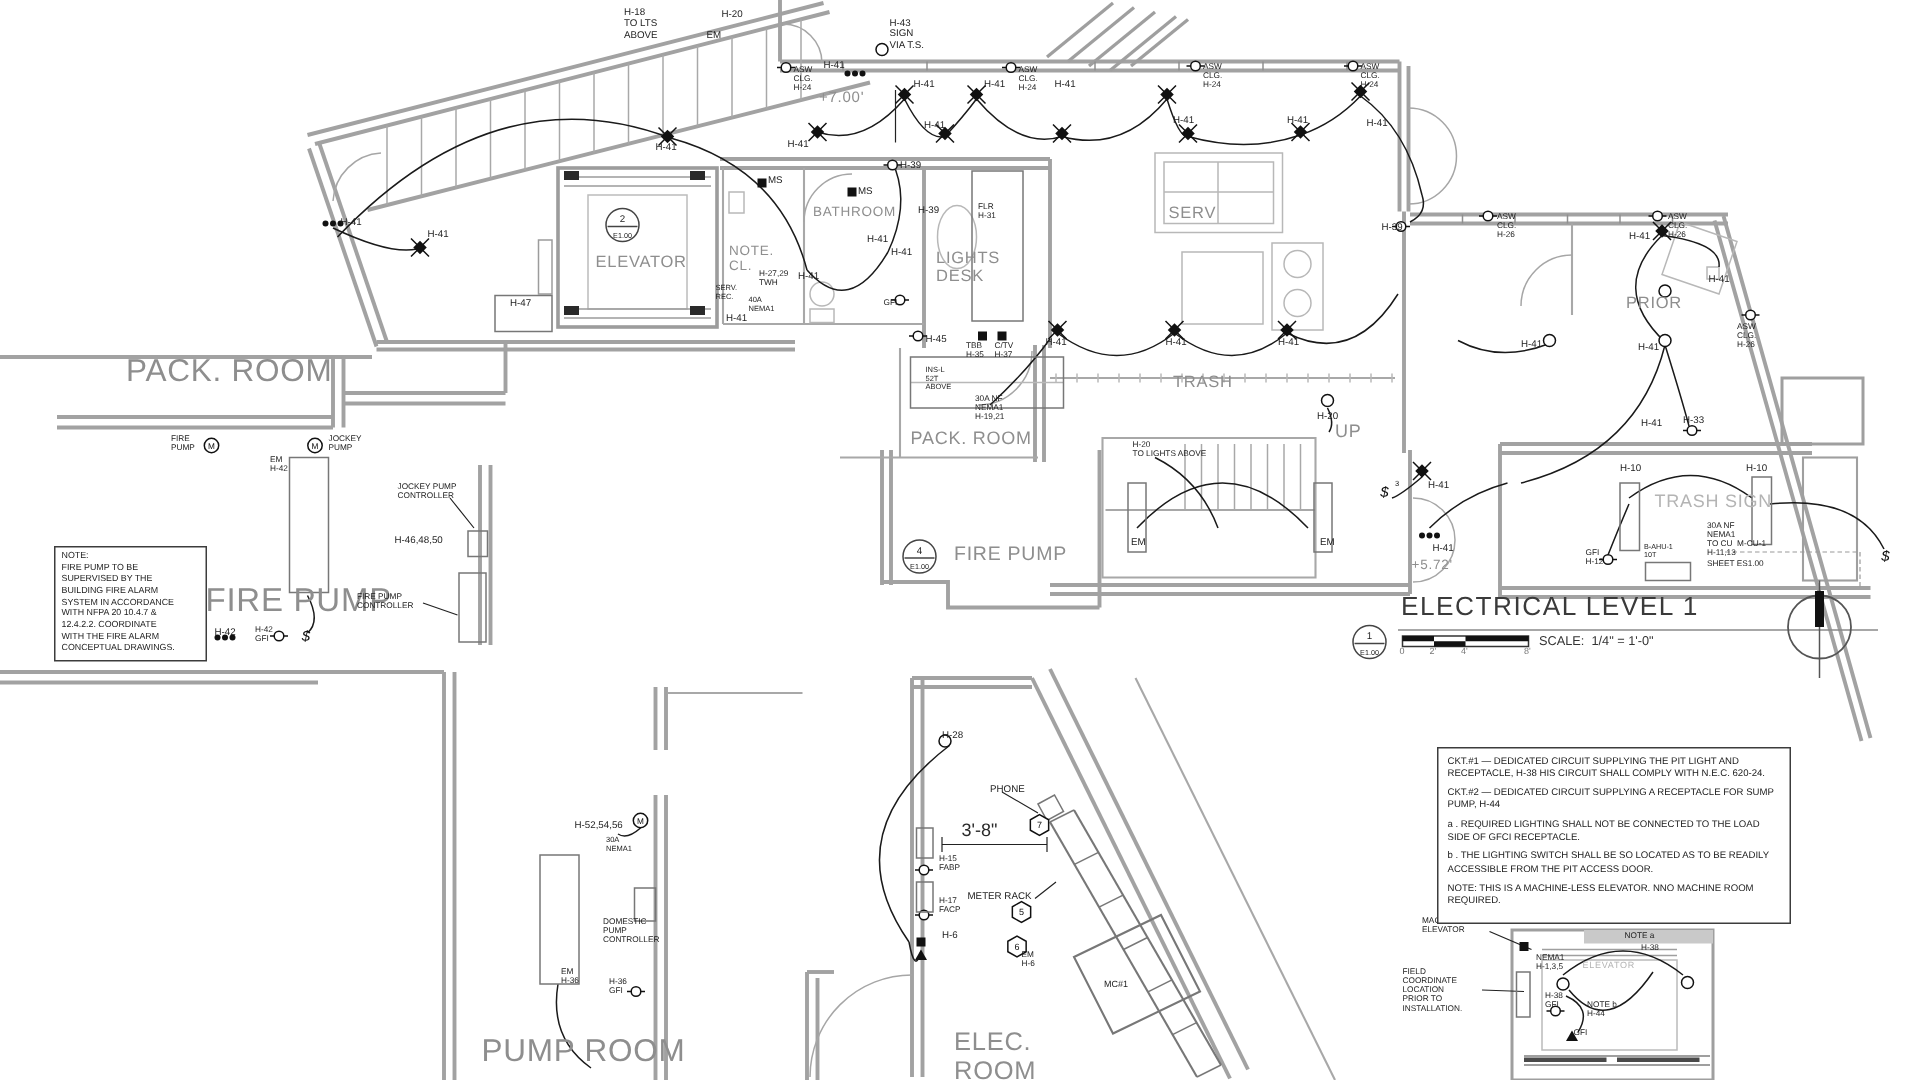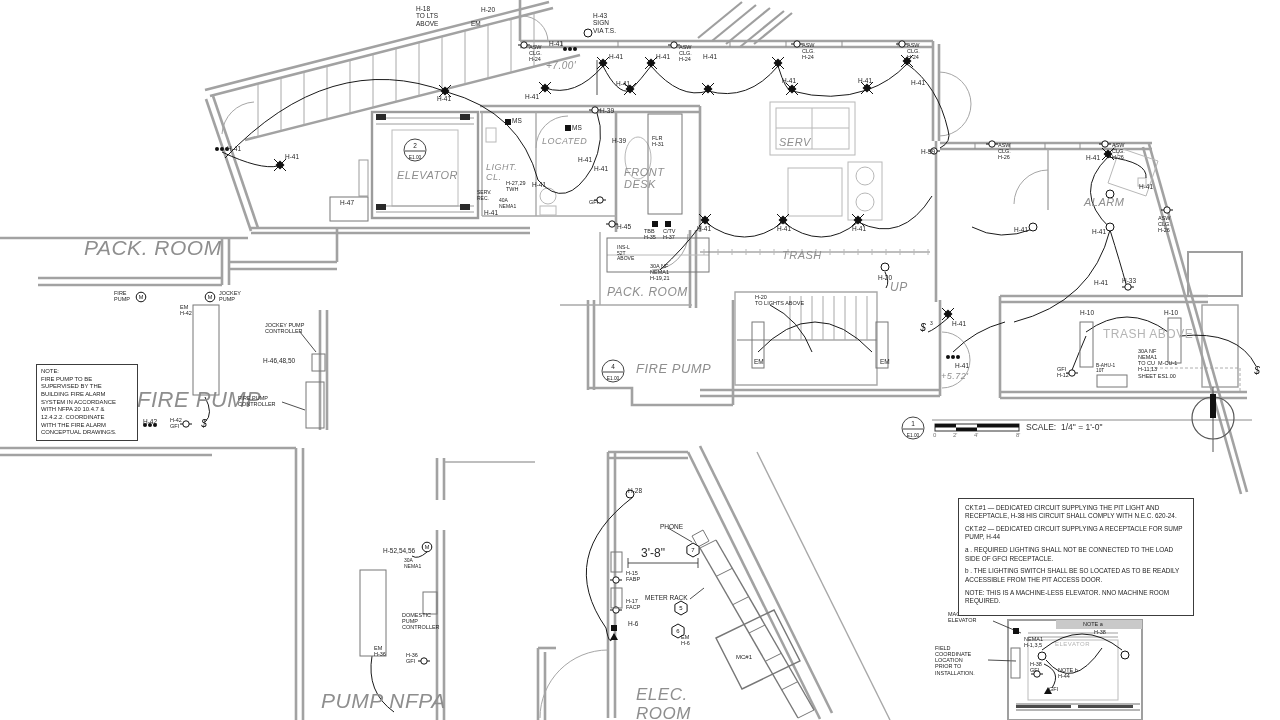--- a/index.html
+++ b/index.html
@@ -1,21 +1,21 @@
 <!DOCTYPE html>
 <html><head>
 <meta charset="utf-8">
 <style>
   html,body{margin:0;padding:0;background:#fff;}
   #plan{position:relative;width:1280px;height:720px;background:#fff;overflow:hidden;
         font-family:"Liberation Sans","DejaVu Sans",sans-serif;}
   svg.layer{position:absolute;left:0;top:0;}
   .lbl{position:absolute;white-space:pre;line-height:1.12;color:#1d1d1d;font-size:6.5px;
        font-family:"Liberation Sans","DejaVu Sans",sans-serif;}
-  .lbl.r{color:#8e8e8e;letter-spacing:.5px;font-style:italic;}
+  .lbl.r{color:#8e8e8e;letter-spacing:.5px;}
   .lbl.rl{color:#b4b4b4;letter-spacing:.5px;}
   .lbl.d{color:#2a2a2a;}
   #title{position:absolute;left:934px;top:395px;font-size:17.5px;color:#3a3a3a;
          letter-spacing:1px;}
   #scalelbl{position:absolute;left:1026px;top:423px;font-size:8.5px;color:#333;}
   #notesbox{position:absolute;left:958px;top:498px;width:222px;border:1.3px solid #3c3c3c;
             background:#fff;padding:5px 6px;font-size:6.4px;color:#222;line-height:1.3;}
   #notesbox p{margin:0 0 4.5px 0;}
   #fpnote{position:absolute;left:36px;top:364px;width:92px;border:1px solid #3c3c3c;
           background:#fff;padding:3px 4px;font-size:5.9px;color:#222;line-height:1.3;
@@ -597,32 +597,32 @@
       </g>
       <g>
         <text x="1257" y="374" font-size="10" text-anchor="middle" fill="#111" font-style="italic">$</text>
       </g>
     </svg>
 
   <div id="labels-layer">
       <div class="lbl r" style="left: 84px; top: 236px; font-size: 21px;">PACK. ROOM</div>
       <div class="lbl r" style="left: 137px; top: 388px; font-size: 22px;">FIRE PUMP</div>
       <div class="lbl r" style="left: 397px; top: 169px; font-size: 11px;">ELEVATOR</div>
-      <div class="lbl r" style="left: 486px; top: 162px; font-size: 9px;">LIGHT.
+      <div class="lbl r" style="left: 486px; top: 162px; font-size: 9px;">NOTE.
 CL.</div>
-      <div class="lbl r" style="left: 542px; top: 136px; font-size: 9px;">LOCATED</div>
-      <div class="lbl r" style="left: 624px; top: 166px; font-size: 11px;">FRONT
+      <div class="lbl r" style="left: 542px; top: 136px; font-size: 9px;">BATHROOM</div>
+      <div class="lbl r" style="left: 624px; top: 166px; font-size: 11px;">LIGHTS
 DESK</div>
       <div class="lbl r" style="left: 779px; top: 136px; font-size: 11px;">SERV</div>
       <div class="lbl r" style="left: 782px; top: 249px; font-size: 11px;">TRASH</div>
       <div class="lbl r" style="left: 607px; top: 286px; font-size: 12px;">PACK. ROOM</div>
       <div class="lbl r" style="left: 636px; top: 362px; font-size: 13px;">FIRE PUMP</div>
-      <div class="lbl r" style="left: 1084px; top: 196px; font-size: 11px;">ALARM</div>
-      <div class="lbl rl" style="left: 1103px; top: 328px; font-size: 12px;">TRASH ABOVE</div>
-      <div class="lbl r" style="left: 321px; top: 689px; font-size: 21px;">PUMP NFPA</div>
+      <div class="lbl r" style="left: 1084px; top: 196px; font-size: 11px;">PRIOR</div>
+      <div class="lbl rl" style="left: 1103px; top: 328px; font-size: 12px;">TRASH SIGN</div>
+      <div class="lbl r" style="left: 321px; top: 689px; font-size: 21px;">PUMP ROOM</div>
       <div class="lbl r" style="left: 636px; top: 685px; font-size: 17px;">ELEC.
 ROOM</div>
       <div class="lbl r" style="left: 890px; top: 281px; font-size: 12px;">UP</div>
       <div class="lbl rl" style="left: 1055px; top: 641px; font-size: 6px;">ELEVATOR</div>
       <div class="lbl r" style="left: 546px; top: 60px; font-size: 10px;">+7.00'</div>
       <div class="lbl r" style="left: 941px; top: 371px; font-size: 9px;">+5.72'</div>
       <div class="lbl " style="left: 416px; top: 5px;">H-18
 TO LTS
 ABOVE</div>
       <div class="lbl " style="left: 471px; top: 20px;">EM</div>
@@ -772,20 +772,21 @@
 GFI</div>
       <div class="lbl " style="left: 1058px; top: 667px; font-size: 5.5px;">NOTE b
 H-44</div>
       <div class="lbl " style="left: 1049px; top: 686px; font-size: 5.5px;">GFI</div>
       <div class="lbl" style="left: 933px; top: 432px; font-size: 6px; color: rgb(119, 119, 119);">0</div>
       <div class="lbl" style="left: 953px; top: 432px; font-size: 6px; color: rgb(119, 119, 119);">2'</div>
       <div class="lbl" style="left: 974px; top: 432px; font-size: 6px; color: rgb(119, 119, 119);">4'</div>
       <div class="lbl" style="left: 1016px; top: 432px; font-size: 6px; color: rgb(119, 119, 119);">8'</div>
     </div>
 
+  <div id="title" class="lbl">ELECTRICAL LEVEL 1</div>
   <div id="scalelbl" class="lbl">SCALE:  1/4" = 1'-0"</div>
 
   <div id="notesbox">
     <p>CKT.#1 — DEDICATED CIRCUIT SUPPLYING THE PIT LIGHT AND RECEPTACLE, H-38 HIS CIRCUIT SHALL COMPLY WITH N.E.C. 620-24.</p>
     <p>CKT.#2 — DEDICATED CIRCUIT SUPPLYING A RECEPTACLE FOR SUMP PUMP,  H-44</p>
     <p>a . REQUIRED LIGHTING SHALL NOT BE CONNECTED  TO THE LOAD SIDE OF GFCI RECEPTACLE.</p>
     <p>b . THE LIGHTING SWITCH SHALL BE SO LOCATED  AS TO BE READILY ACCESSIBLE FROM THE PIT  ACCESS DOOR.</p>
     <p>NOTE: THIS IS A MACHINE-LESS ELEVATOR. NNO MACHINE ROOM REQUIRED.</p>
   </div>
   <div id="fpnote">NOTE:

